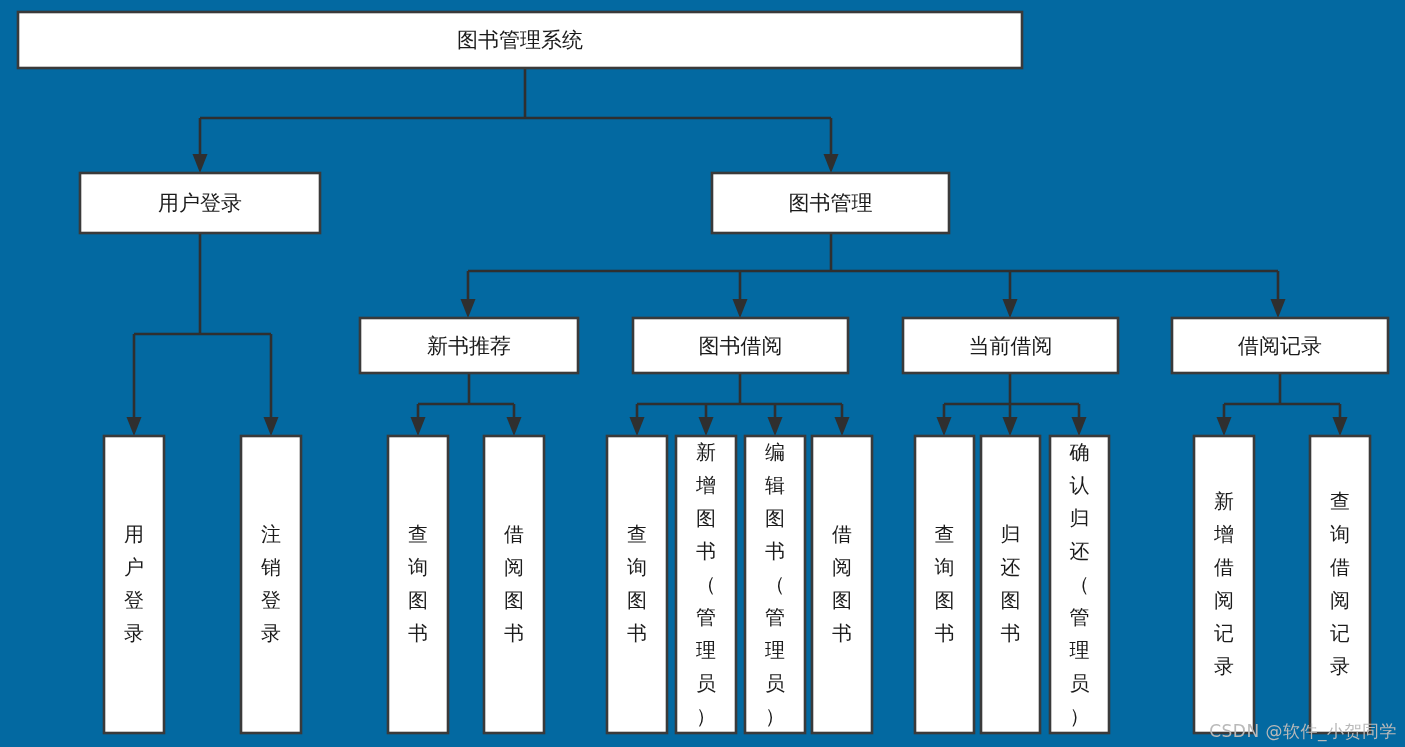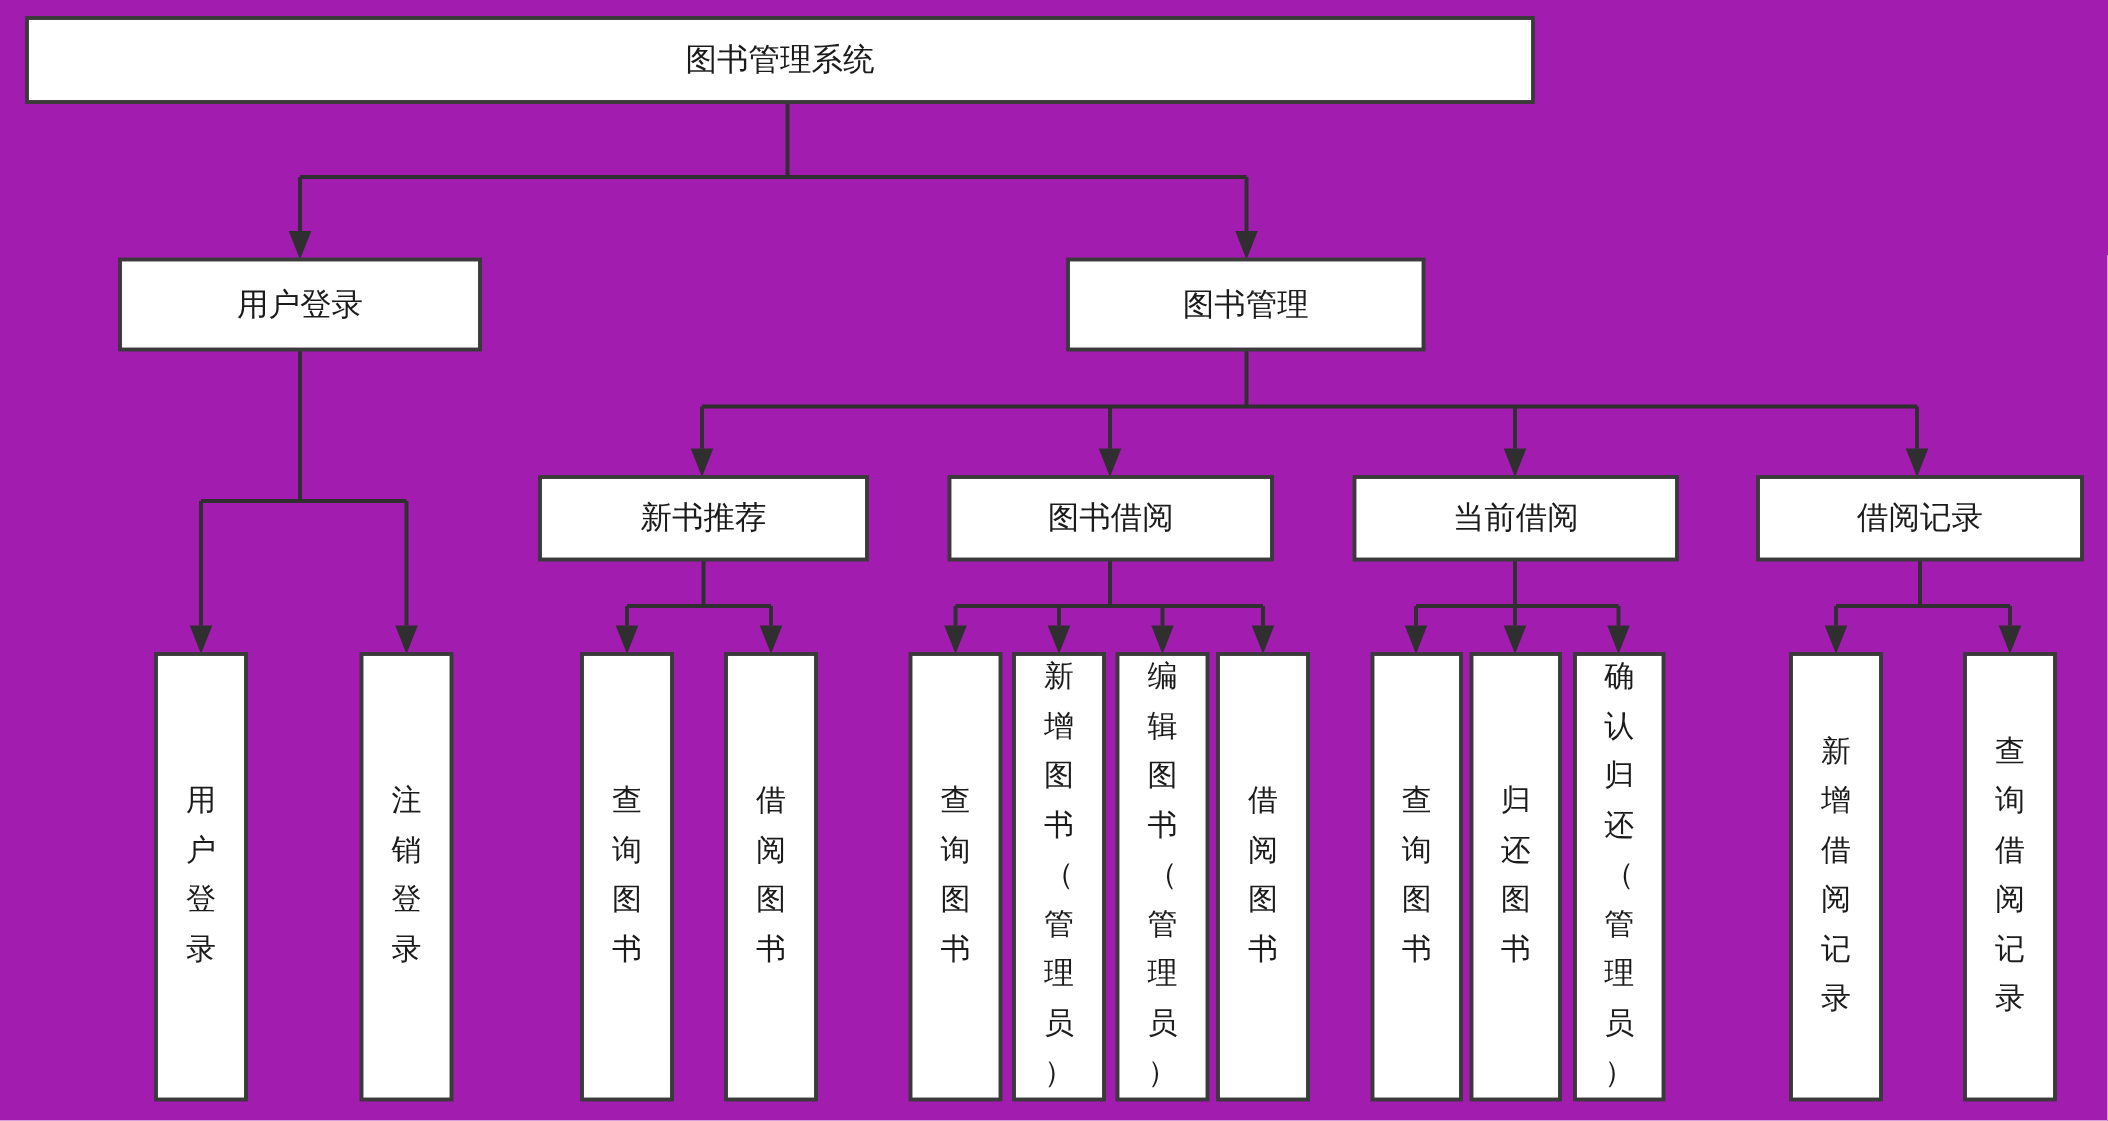--- a/index.html
+++ b/index.html
@@ -8,21 +8,21 @@
     padding: 0;
     background: #ffffff;
   }
   body {
     font-family: "DejaVu Sans", "Liberation Sans", sans-serif;
   }
   #diagram-root {
     position: relative;
     width: 1405px;
     height: 747px;
-    background: #a21caf;
+    background: #0369a1;
     overflow: hidden;
   }
   svg.diagram-canvas {
     position: absolute;
     left: 0;
     top: 0;
     width: 1405px;
     height: 747px;
     display: block;
   }
@@ -205,14 +205,15 @@
           <text x="1224" y="502" class="node-label vertical-label"><tspan x="1224" dy="0">新</tspan><tspan x="1224" dy="33">增</tspan><tspan x="1224" dy="33">借</tspan><tspan x="1224" dy="33">阅</tspan><tspan x="1224" dy="33">记</tspan><tspan x="1224" dy="33">录</tspan></text>
         </g>
         <g>
           <rect x="1310" y="436" width="60" height="297" class="node-box leaf"></rect>
           <text x="1340" y="502" class="node-label vertical-label"><tspan x="1340" dy="0">查</tspan><tspan x="1340" dy="33">询</tspan><tspan x="1340" dy="33">借</tspan><tspan x="1340" dy="33">阅</tspan><tspan x="1340" dy="33">记</tspan><tspan x="1340" dy="33">录</tspan></text>
         </g>
       </g>
 
   </svg>
 
+  <div class="watermark-text">CSDN @软件_小贺同学</div>
 
 </div>
 
 </body></html>

